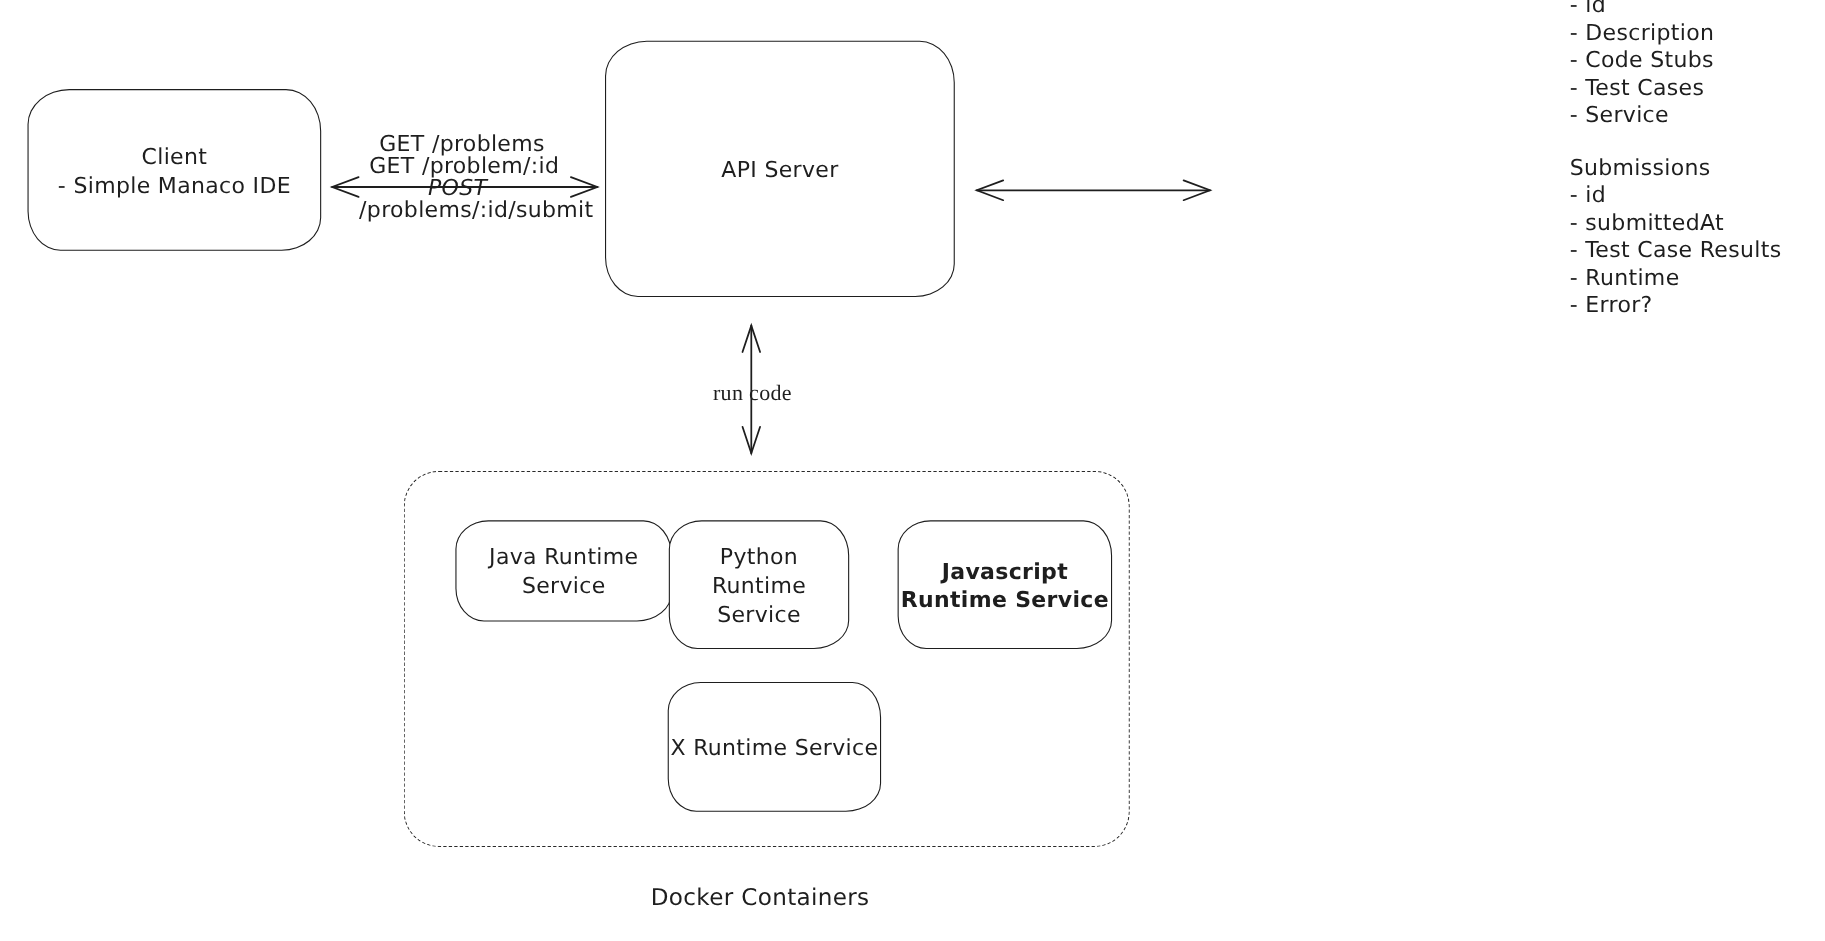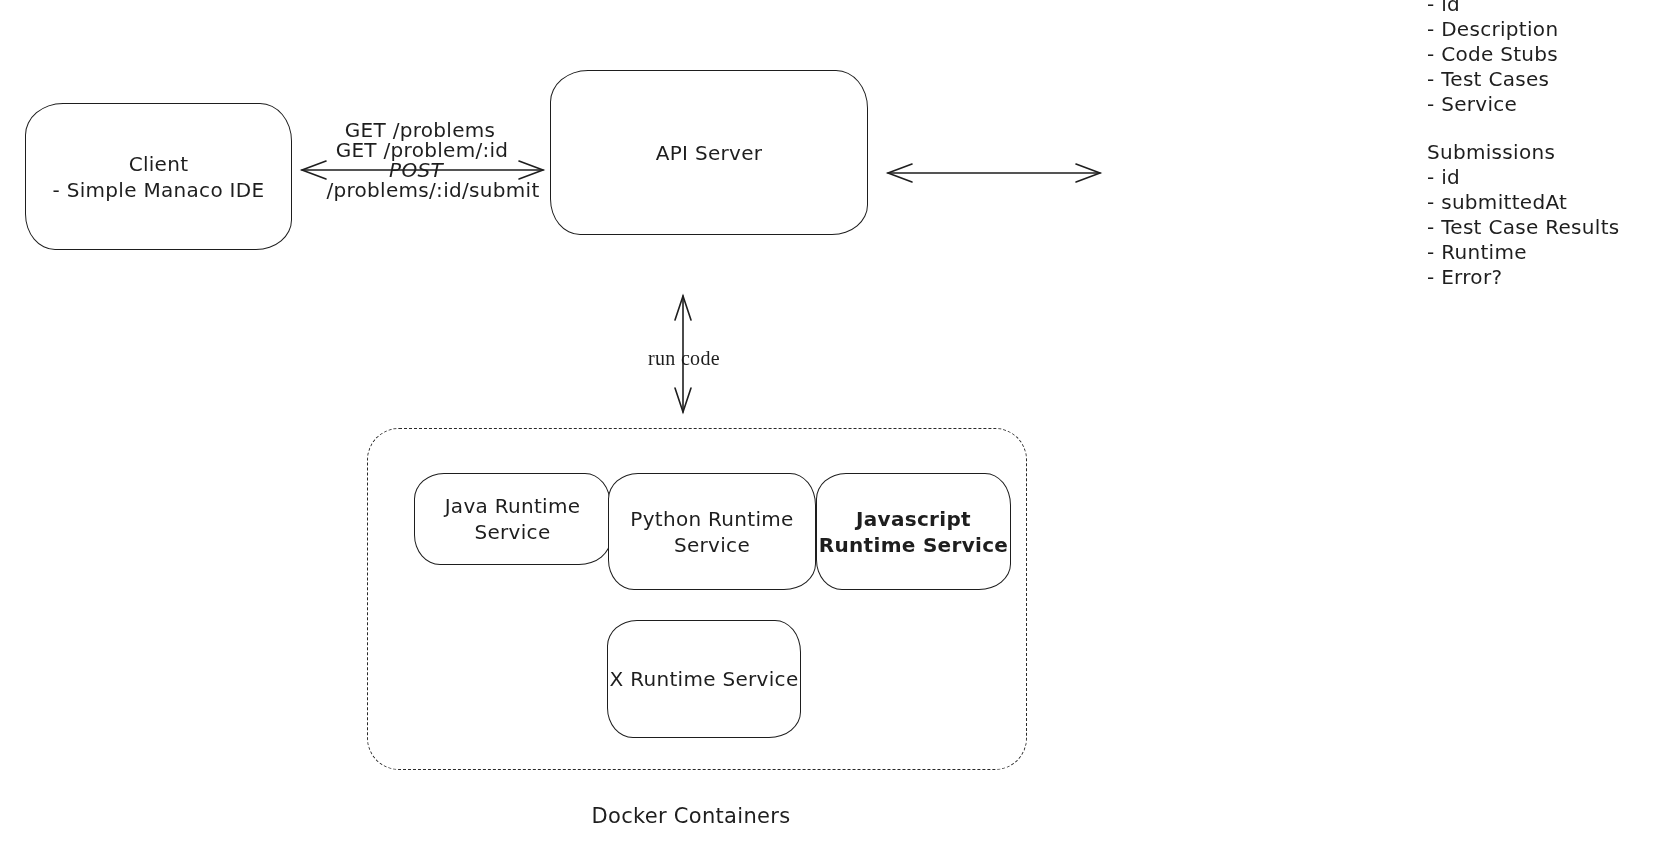--- a/index.html
+++ b/index.html
@@ -86,31 +86,31 @@
       <polyline points="912,164 888,173 912,182"></polyline>
       <polyline points="1076,164 1100,173 1076,182"></polyline>
     </g>
     <g>
       <line x1="683" y1="296" x2="683" y2="412"></line>
       <polyline points="675,320 683,296 691,320"></polyline>
       <polyline points="675,388 683,412 691,388"></polyline>
     </g>
   </svg>
 
-  <div class="node rounded-big" style="left:25px; top:103px; width:267px; height:147px;">
+  <div class="node rounded-big" style="left:25px; top:81px; width:267px; height:147px;">
     <div class="line">Client</div>
     <div class="line">- Simple Manaco IDE</div>
   </div>
 
   <div class="float-label" style="left:420px; top:121px;">GET /problems</div>
   <div class="float-label" style="left:422px; top:141px;">GET /problem/:id</div>
   <div class="float-label" style="left:416px; top:161px;font-style:italic;">POST</div>
   <div class="float-label" style="left:411px; top:181px;margin-left:22px;">/problems/:id/submit</div>
 
-  <div class="node rounded-big" style="left:550px; top:70px; width:318px; height:165px;">
+  <div class="node rounded-big" style="left:550px; top:37px; width:318px; height:233px;">
     <div class="line">API Server</div>
   </div>
 
   <div class="float-label" style="left:684px; top:349px;font-family:Liberation Serif, serif;">run code</div>
 
 
   <div class="schema-block" style="left:1427px; top:-8px;">
     <div class="field">- id</div>
     <div class="field">- Description</div>
     <div class="field">- Code Stubs</div>
@@ -127,21 +127,21 @@
     <div class="field">- Error?</div>
   </div>
 
   <div class="dashed-group" style="left:367px; top:428px; width:660px; height:342px;"></div>
 
   <div class="node rounded-mid" style="left:391px; top:473px; width:197px; height:92px;margin-left:23px;">
     <div class="line">Java Runtime</div>
     <div class="line">Service</div>
   </div>
 
-  <div class="node rounded-mid" style="left:608px; top:473px; width:208px; height:117px;">
+  <div class="node rounded-mid" style="left:608px; top:473px; width:164px; height:117px;">
     <div class="line">Python Runtime</div>
     <div class="line">Service</div>
   </div>
 
   <div class="node rounded-mid" style="left:816px; top:473px; width:195px; height:117px;font-weight:bold;">
     <div class="line">Javascript</div>
     <div class="line">Runtime Service</div>
   </div>
 
   <div class="node rounded-mid" style="left:607px; top:620px; width:194px; height:118px;text-align:center;">

